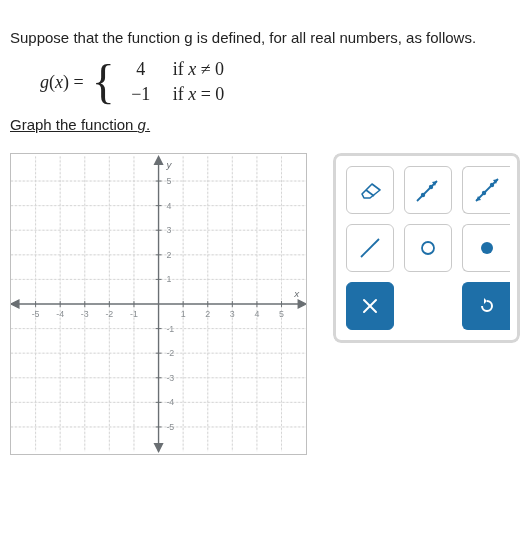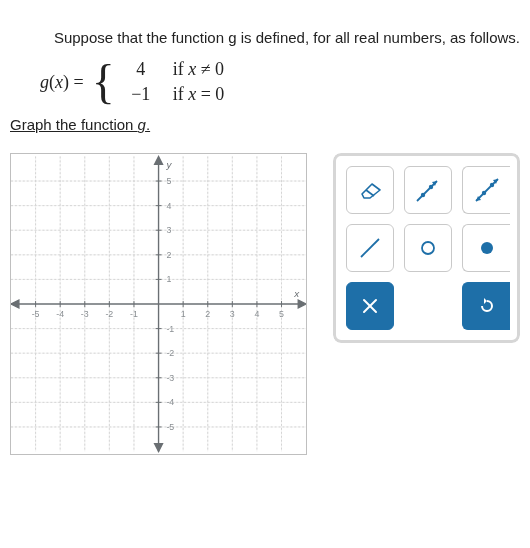--- a/index.html
+++ b/index.html
@@ -9,21 +9,20 @@
     font-size: 15px;
     color: #222;
     background: #fff;
     width: 530px;
     box-sizing: border-box;
   }
 
   .prompt {
     margin-bottom: 10px;
     line-height: 1.4;
-    text-align: right;
   }
 
   .fn-row {
     display: flex;
     align-items: center;
     margin: 6px 0 10px 30px;
     font-family: "Times New Roman", serif;
     font-size: 18px;
   }
   .fn-lhs {

